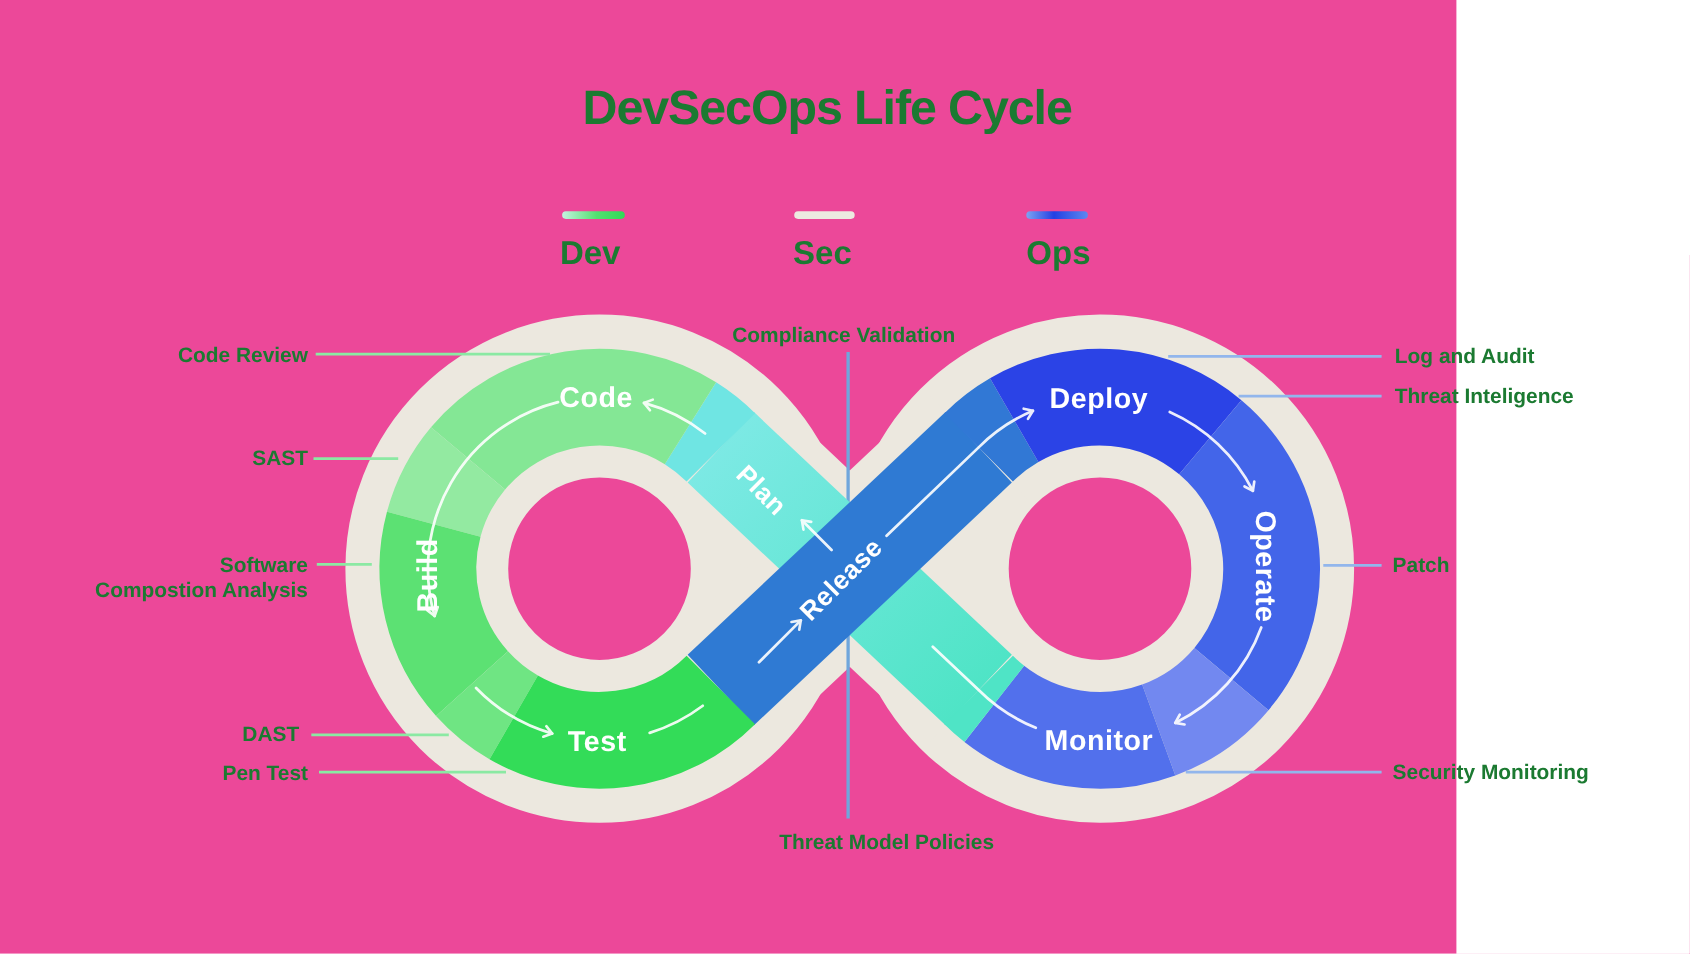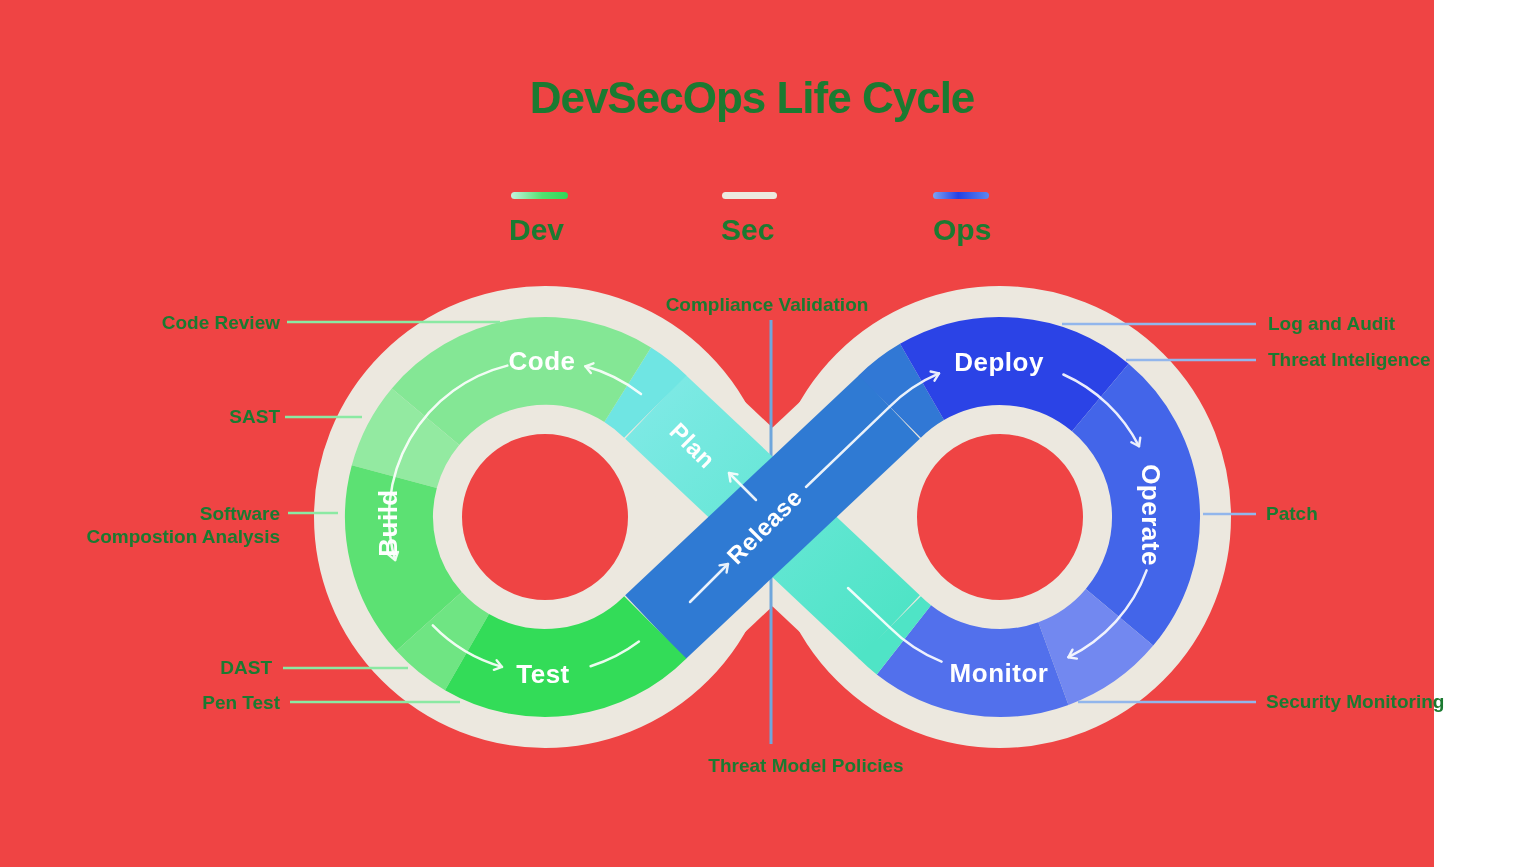--- a/index.html
+++ b/index.html
@@ -1,16 +1,16 @@
 <!DOCTYPE html>
 <html><head>
 <meta charset="utf-8">
 <style>
   html,body{margin:0;padding:0;background:#ffffff;width:1536px;height:867px;overflow:hidden;}
-  .stage{position:relative;width:1434px;height:867px;background:#ef4444;
+  .stage{position:relative;width:1324px;height:867px;background:#ec4899;
          font-family:"Liberation Sans","DejaVu Sans",sans-serif;}
   svg text{font-family:"Liberation Sans","DejaVu Sans",sans-serif;}
   .title-text{font-size:44px;font-weight:bold;letter-spacing:-1px;}
   .legend-text{font-size:30px;font-weight:bold;}
   .callout-text{font-size:19px;font-weight:bold;}
   .ring-label{font-size:26px;font-weight:bold;fill:#ffffff;letter-spacing:.5px;}
   .ring-label-sm{font-size:24px;font-weight:bold;fill:#ffffff;letter-spacing:.5px;}
 </style>
 </head>
 <body>

